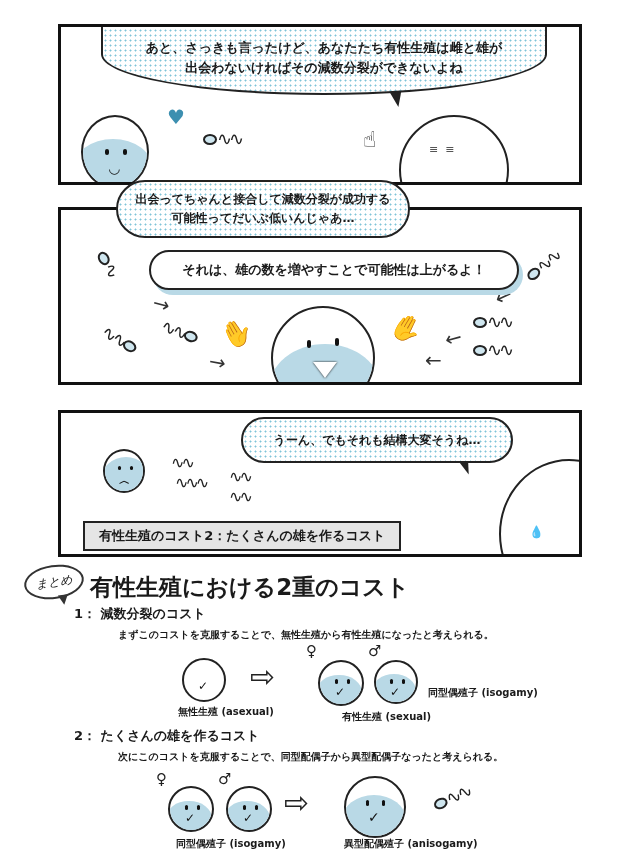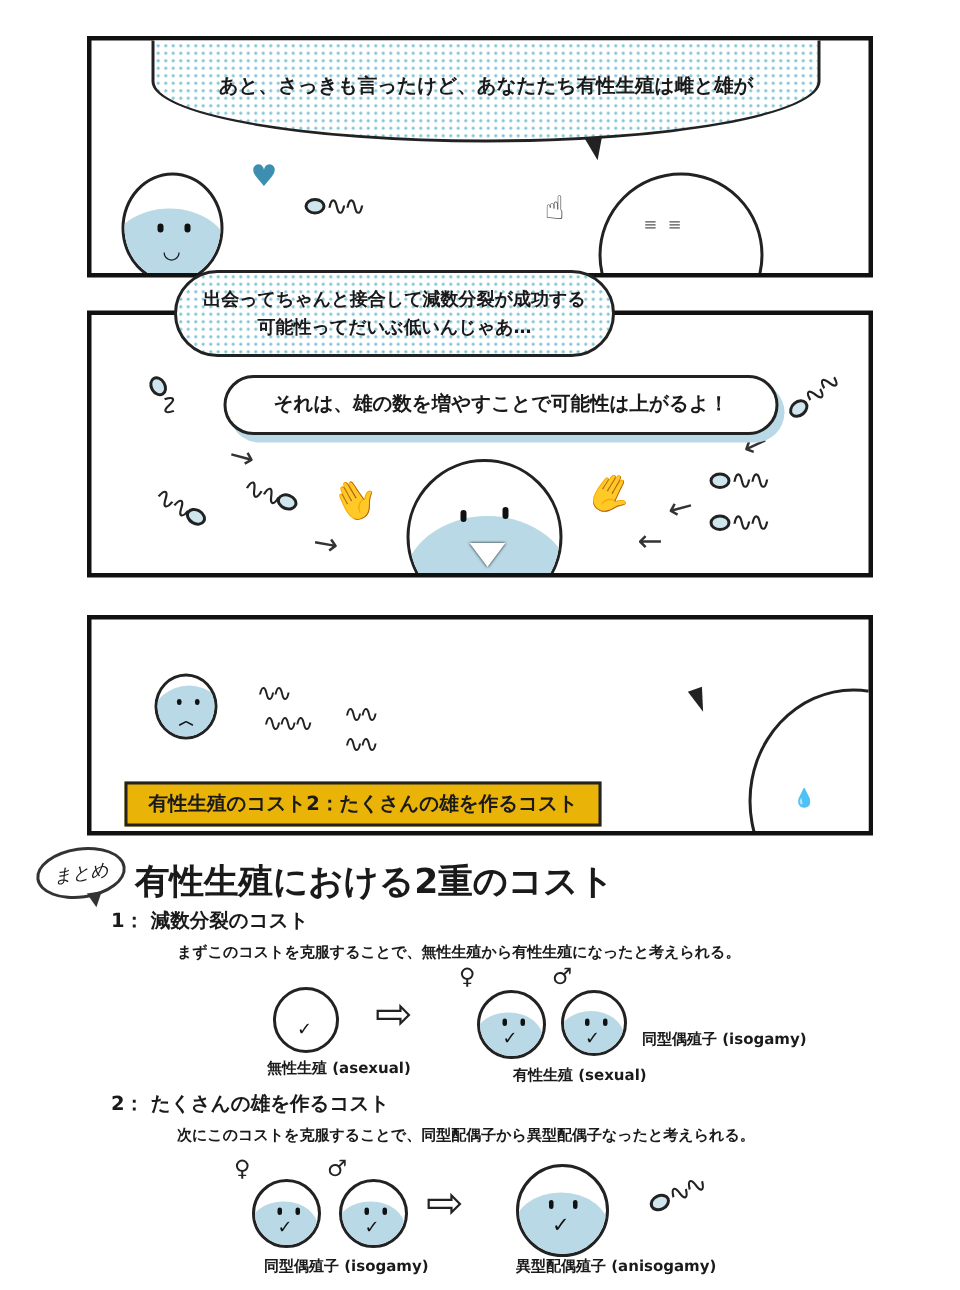--- a/index.html
+++ b/index.html
@@ -31,21 +31,21 @@
   .face-mouth { position: absolute; font-size: 14px; font-weight: bold; color: #111; line-height: 1; }
 
   .sperm { position: absolute; font-size: 22px; color: #222; line-height: 1; }
   .sperm .head { display: inline-block; width: 14px; height: 11px; border: 2px solid #222; border-radius: 50%; background: #cfe6ef; vertical-align: middle; }
   .sperm .tailw { display: inline-block; vertical-align: middle; font-size: 18px; letter-spacing: -3px; }
 
   .arrow-small { position: absolute; font-size: 20px; color: #333; }
 
   .caption-box {
     position: absolute; left: 22px; top: 108px; padding: 4px 14px;
-    border: 2px solid #222; font-size: 13px; font-weight: bold; background: #eab308;
+    border: 2px solid #222; font-size: 13px; font-weight: bold; background: #e5e5e5;
   }
 
   .summary-title { position: absolute; left: 90px; top: 572px; font-size: 23px; font-weight: bold; }
   .matome-badge {
     position: absolute; left: 24px; top: 565px; width: 60px; height: 34px;
     border: 2px solid #333; border-radius: 50%; font-size: 12px;
     display: flex; align-items: center; justify-content: center; font-style: italic; transform: rotate(-8deg);
   }
   .matome-badge::after {
     content: ""; position: absolute; left: 30px; bottom: -9px; width: 0; height: 0;
@@ -59,20 +59,21 @@
 
   .small-blob { position: absolute; border: 2px solid #222; border-radius: 50%; background: #fff; overflow: hidden; }
   .small-blob .fill { position: absolute; left: -4px; top: 30%; width: 110%; height: 85%; border-radius: 50%; background: #b9d9e6; }
 </style>
 </head>
 <body>
 
 <div id="panel1" class="panel">
   <div class="bubble dotted" style="left:40px; top:-6px; width:446px; height:74px; border-radius:0 0 50% 50% / 0 0 55% 55%; font-size:13px;">
     <span>あと、さっきも言ったけど、あなたたち有性生殖は雌と雄が</span>
+    <span>出会わないければその減数分裂ができないよね</span>
   </div>
   <div class="tail" style="left:330px; top:64px; border-left:6px solid transparent; border-right:6px solid transparent; border-top:16px solid #222; transform:rotate(-10deg);"></div>
 
   <div class="blob" style="left:20px; top:88px; width:68px; height:74px;">
     <div class="fill" style="left:-10px; top:22px; width:80px; height:60px;"></div>
     <div class="face-eye" style="left:22px; top:32px;"></div>
     <div class="face-eye" style="left:40px; top:32px;"></div>
     <div class="face-mouth" style="left:26px; top:44px;">◡</div>
   </div>
 
@@ -118,20 +119,23 @@
     <span>それは、雄の数を増やすことで可能性は上がるよ！</span>
   </div>
 </div>
 
 <div class="bubble dotted" style="left:116px; top:180px; width:294px; height:58px; border-radius:30px; font-size:12px; z-index:20;">
   <span>出会ってちゃんと接合して減数分裂が成功する</span>
   <span>可能性ってだいぶ低いんじゃあ…</span>
 </div>
 
 <div id="panel3" class="panel">
+  <div class="bubble dotted" style="left:180px; top:4px; width:272px; height:46px; border-radius:24px; font-size:12px;">
+    <span>うーん、でもそれも結構大変そうね…</span>
+  </div>
   <div class="tail" style="left:400px; top:46px; border-left:5px solid transparent; border-right:5px solid transparent; border-top:16px solid #222; transform:rotate(-20deg);"></div>
 
   <div class="blob" style="left:42px; top:36px; width:42px; height:44px;">
     <div class="fill" style="left:-4px; top:6px; width:50px; height:46px;"></div>
     <div class="face-eye" style="left:13px; top:15px; width:3px; height:4px;"></div>
     <div class="face-eye" style="left:25px; top:15px; width:3px; height:4px;"></div>
     <div class="face-mouth" style="left:14px; top:24px; font-size:11px;">︿</div>
   </div>
 
   <div class="sperm" style="left:110px; top:38px;"><span class="tailw" style="font-size:16px;">∿∿</span></div>

